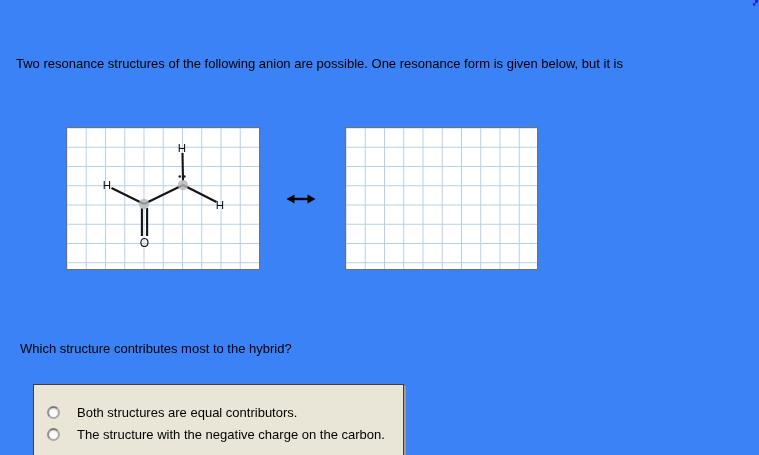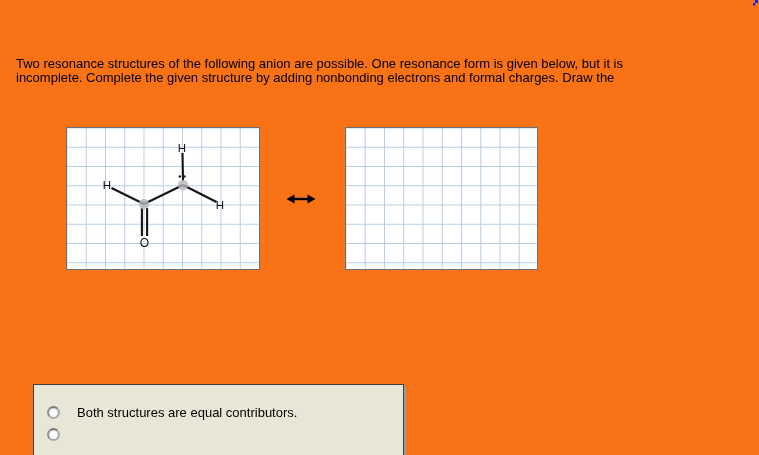--- a/index.html
+++ b/index.html
@@ -1,17 +1,17 @@
 <!DOCTYPE html>
 <html><head>
 <meta charset="utf-8">
 <style>
   html,body{margin:0;padding:0;background:#fff;}
   .page{
-    position:relative;width:759px;height:455px;background:#f97316;overflow:hidden;
+    position:relative;width:759px;height:455px;background:#3b82f6;overflow:hidden;
     font-family:"Liberation Sans", sans-serif;color:#000;
   }
   .corner-mark{position:absolute;top:0;right:0;}
   .instructions{
     position:absolute;left:16px;top:57px;font-size:13px;line-height:13.5px;color:#000;
   }
   .instructions div{white-space:nowrap;}
   .canvas{
     position:absolute;top:127px;height:141px;background-color:#ffffff;
     border:1px solid #6b7178;
@@ -49,21 +49,20 @@
 
 <div class="page">
 
   <svg class="corner-mark" width="8" height="8" viewBox="0 0 8 8">
     <rect x="4" y="0" width="3" height="3" fill="#2323e0"></rect>
     <rect x="2" y="3" width="2.4" height="2.6" fill="#2323e0"></rect>
   </svg>
 
   <div class="instructions">
     <div>Two resonance structures of the following anion are possible. One resonance form is given below, but it is</div>
-    <div>incomplete. Complete the given structure by adding nonbonding electrons and formal charges. Draw the</div>
   </div>
 
   <div class="canvas left">
     <svg class="molecule-svg" width="192" height="141" viewBox="0 0 192 141">
 
       <line x1="115.5" y1="25" x2="116" y2="53" stroke="#141414" stroke-width="2.1"></line>
       <line x1="116" y1="57" x2="149.5" y2="74" stroke="#141414" stroke-width="2.1"></line>
       <line x1="116" y1="57" x2="77" y2="76" stroke="#141414" stroke-width="2.1"></line>
       <line x1="77" y1="76" x2="44.5" y2="60" stroke="#141414" stroke-width="2.1"></line>
       <line x1="74.9" y1="80" x2="74.9" y2="108" stroke="#141414" stroke-width="2.1"></line>
@@ -83,24 +82,26 @@
   </div>
 
   <svg class="res-arrow" width="32" height="18" viewBox="0 0 32 18">
     <line x1="6" y1="9" x2="26" y2="9" stroke="#000" stroke-width="2.4"></line>
     <polygon points="1.5,9 9.5,4.5 9.5,13.5" fill="#000"></polygon>
     <polygon points="30.5,9 22.5,4.5 22.5,13.5" fill="#000"></polygon>
   </svg>
 
   <div class="canvas right"></div>
 
+  <div class="question">Which structure contributes most to the hybrid?</div>
 
   <div class="options-panel">
     <div class="option-row">
       <span class="radio"></span>
       <span class="option-label">Both structures are equal contributors.</span>
     </div>
     <div class="option-row">
       <span class="radio"></span>
+      <span class="option-label">The structure with the negative charge on the carbon.</span>
     </div>
   </div>
 
 </div>
 
 </body></html>

